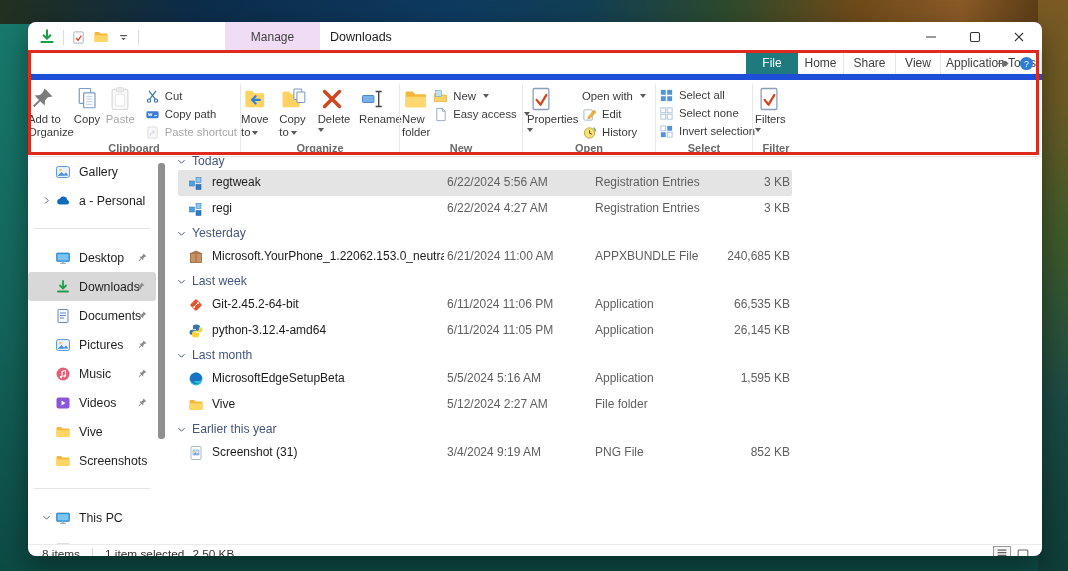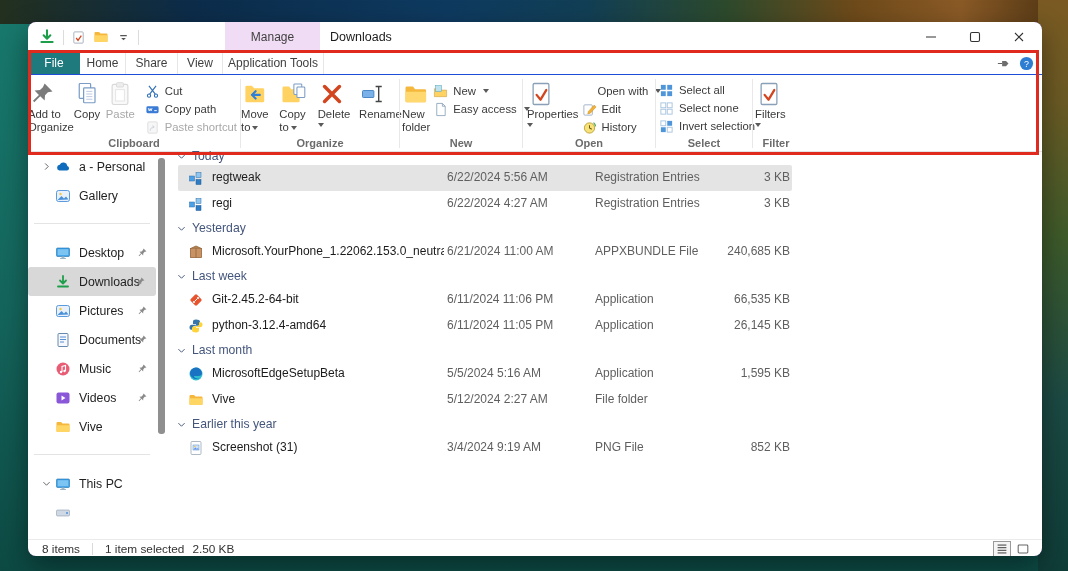--- a/index.html
+++ b/index.html
@@ -23,21 +23,21 @@
   .vsep{width:1px;height:15px;background:#dcdcdc;}
   .qbtn{border:0;background:transparent;padding:0;display:flex;align-items:center;cursor:default;}
   .manage-tab{position:absolute;left:197px;top:0;width:95px;height:30px;background:#f1dcf5;
     display:flex;align-items:center;justify-content:center;font-size:12px;color:#3f3f3f;}
   .win-title{position:absolute;left:302px;top:0;height:30px;display:flex;align-items:center;
     font-size:12.5px;color:#1b1b1b;}
   .controls{position:absolute;right:1px;top:0;height:30px;display:flex;}
   .ctrl{width:44px;height:30px;display:flex;align-items:center;justify-content:center;border:0;background:transparent;}
 
   
-  .tabrow{position:relative;height:22px;display:flex;background:#fff;border-bottom:1px solid #1d4ed8;}
+  .tabrow{position:relative;height:22px;display:flex;background:#fff;border-bottom:6px solid #1d4ed8;justify-content:flex-end;}
   .tab{display:flex;align-items:center;justify-content:center;font-size:12px;color:#3f3f3f;}
   .tab.sep{border-right:1px solid #e6e6e6;}
   .tab.active{background:#1f7a7e;color:#fff;}
   .tab-right{position:absolute;right:8px;top:0;height:22px;display:flex;align-items:center;gap:8px;}
 
   
   .ribbon{height:77px;display:flex;background:#fff;border-bottom:1px solid #e3e3e3;box-sizing:border-box;}
   .rgroup{display:flex;flex-direction:column;}
   .rbody{flex:1;display:flex;align-items:flex-start;padding-top:2px;}
   .rglabel{height:15px;line-height:14px;text-align:center;font-size:11px;color:#6b6b6b;font-weight:bold;}
@@ -360,21 +360,21 @@
           <span class="icon i28">
               <svg viewBox="0 0 32 32">
                 <rect x="7" y="4" width="18" height="24" rx="1.5" fill="#fff" stroke="#8aa0b8" stroke-width="1.5"></rect>
                 <path d="M11 17l4.5 5.5L22 11.5" stroke="#d2451e" stroke-width="2.6" fill="none" stroke-linecap="round" stroke-linejoin="round"></path>
               </svg>
             </span>
           <span class="rlbl">Properties</span>
           <span class="caret"></span>
         </div>
         <div class="scol">
-          <div class="sbtn" style="margin-left:16px">
+          <div class="sbtn" style="margin-left:0">
               <span>Open with</span>
               <span class="caret inl"></span>
             </div>
           <div class="sbtn">
               <span class="icon i15">
                 <svg viewBox="0 0 16 16">
                   <rect x="2" y="3" width="9" height="11" rx="1" fill="#fff" stroke="#8aa0b8" stroke-width=".8"></rect>
                   <path d="M6.8 10L13 3.3l2 2L8.8 12l-2.7.7z" fill="#f2b134" stroke="#c98a1e" stroke-width=".5"></path>
                 </svg>
               </span>
@@ -453,42 +453,42 @@
           <span class="caret"></span>
         </div>
       </div>
       <div class="rglabel">Filter</div>
     </div>
   </div>
 
   <div class="content">
     <div class="sidebar" id="sidebar">
         <div class="nav-item">
-          <span class="nav-chev">
-            <svg viewBox="0 0 16 16">
-              <path d="M6 3.5L10.5 8 6 12.5" stroke="#555" stroke-width="1.3" fill="none"></path>
-            </svg>
-          </span>
-          <span class="icon" style="height: 16px; width: 16px;">
-            <svg viewBox="0 0 16 16">
-              <path d="M4.3 11.5a2.9 2.9 0 01.4-5.7 4.1 4.1 0 017.7 1.2 2.3 2.3 0 01-.5 4.5z" fill="#0f6cbd"></path>
-            </svg>
-          </span>
-          <span class="nav-lbl">a - Personal</span>
-        </div>
-        <div class="nav-item">
           <span class="nav-chev"></span>
           <span class="icon" style="height: 16px; width: 16px;">
             <svg viewBox="0 0 16 16">
               <rect x="1.5" y="2.5" width="13" height="11" rx="2" fill="#e8f1fb" stroke="#4a90d9" stroke-width=".9"></rect>
               <circle cx="5.5" cy="6" r="1.2" fill="#f2c94c"></circle>
               <path d="M2.5 12l4-4 2.5 2.5 2-2 2.5 3z" fill="#4a90d9"></path>
             </svg>
           </span>
           <span class="nav-lbl">Gallery</span>
+        </div>
+        <div class="nav-item">
+          <span class="nav-chev">
+            <svg viewBox="0 0 16 16">
+              <path d="M6 3.5L10.5 8 6 12.5" stroke="#555" stroke-width="1.3" fill="none"></path>
+            </svg>
+          </span>
+          <span class="icon" style="height: 16px; width: 16px;">
+            <svg viewBox="0 0 16 16">
+              <path d="M4.3 11.5a2.9 2.9 0 01.4-5.7 4.1 4.1 0 017.7 1.2 2.3 2.3 0 01-.5 4.5z" fill="#0f6cbd"></path>
+            </svg>
+          </span>
+          <span class="nav-lbl">a - Personal</span>
         </div>
         <div class="nav-sep"></div>
         <div class="nav-item">
           <span class="nav-chev"></span>
           <span class="icon" style="height: 16px; width: 16px;">
             <svg viewBox="0 0 16 16">
               <rect x="1.5" y="3" width="13" height="8.5" rx="1" fill="#3aa0e8" stroke="#1d70b0" stroke-width=".6"></rect>
               <rect x="2.7" y="4.2" width="10.6" height="6" fill="#7cc4f2"></rect>
               <rect x="6.5" y="11.5" width="3" height="1.4" fill="#9bb3c4"></rect>
               <rect x="5" y="12.9" width="6" height="1.1" rx=".5" fill="#9bb3c4"></rect>
@@ -503,36 +503,20 @@
         </div>
         <div class="nav-item sel">
           <span class="nav-chev"></span>
           <span class="icon" style="height: 16px; width: 16px;">
             <svg viewBox="0 0 16 16">
               <path d="M8 2v7M5 6.5L8 9.5 11 6.5" stroke="#1e9e4a" stroke-width="1.8" fill="none" stroke-linecap="round" stroke-linejoin="round"></path>
               <path d="M3 12.5h10" stroke="#1e9e4a" stroke-width="1.8" stroke-linecap="round"></path>
             </svg>
           </span>
           <span class="nav-lbl">Downloads</span>
-          <span class="icon nav-pin" style="height: 11px; width: 11px;">
-            <svg viewBox="0 0 16 16">
-              <path d="M9.5 2.2l4.3 4.3-2.6.5-2 2-.3 3.2-2.3-2.3-3.4 3.4-.8-.8 3.4-3.4L3.5 6.8l3.2-.3 2-2z" fill="#8a8a8a"></path>
-            </svg>
-          </span>
-        </div>
-        <div class="nav-item">
-          <span class="nav-chev"></span>
-          <span class="icon" style="height: 16px; width: 16px;">
-            <svg viewBox="0 0 16 16">
-              <rect x="1.5" y="2.5" width="13" height="11" rx="2" fill="#e8f1fb" stroke="#4a90d9" stroke-width=".9"></rect>
-              <circle cx="5.5" cy="6" r="1.2" fill="#f2c94c"></circle>
-              <path d="M2.5 12l4-4 2.5 2.5 2-2 2.5 3z" fill="#4a90d9"></path>
-            </svg>
-          </span>
-          <span class="nav-lbl">Pictures</span>
           <span class="icon nav-pin" style="height: 11px; width: 11px;">
             <svg viewBox="0 0 16 16">
               <path d="M9.5 2.2l4.3 4.3-2.6.5-2 2-.3 3.2-2.3-2.3-3.4 3.4-.8-.8 3.4-3.4L3.5 6.8l3.2-.3 2-2z" fill="#8a8a8a"></path>
             </svg>
           </span>
         </div>
         <div class="nav-item">
           <span class="nav-chev"></span>
           <span class="icon" style="height: 16px; width: 16px;">
             <svg viewBox="0 0 16 16">
@@ -548,20 +532,36 @@
           <span class="icon nav-pin" style="height: 11px; width: 11px;">
             <svg viewBox="0 0 16 16">
               <path d="M9.5 2.2l4.3 4.3-2.6.5-2 2-.3 3.2-2.3-2.3-3.4 3.4-.8-.8 3.4-3.4L3.5 6.8l3.2-.3 2-2z" fill="#8a8a8a"></path>
             </svg>
           </span>
         </div>
         <div class="nav-item">
           <span class="nav-chev"></span>
           <span class="icon" style="height: 16px; width: 16px;">
             <svg viewBox="0 0 16 16">
+              <rect x="1.5" y="2.5" width="13" height="11" rx="2" fill="#e8f1fb" stroke="#4a90d9" stroke-width=".9"></rect>
+              <circle cx="5.5" cy="6" r="1.2" fill="#f2c94c"></circle>
+              <path d="M2.5 12l4-4 2.5 2.5 2-2 2.5 3z" fill="#4a90d9"></path>
+            </svg>
+          </span>
+          <span class="nav-lbl">Pictures</span>
+          <span class="icon nav-pin" style="height: 11px; width: 11px;">
+            <svg viewBox="0 0 16 16">
+              <path d="M9.5 2.2l4.3 4.3-2.6.5-2 2-.3 3.2-2.3-2.3-3.4 3.4-.8-.8 3.4-3.4L3.5 6.8l3.2-.3 2-2z" fill="#8a8a8a"></path>
+            </svg>
+          </span>
+        </div>
+        <div class="nav-item">
+          <span class="nav-chev"></span>
+          <span class="icon" style="height: 16px; width: 16px;">
+            <svg viewBox="0 0 16 16">
               <circle cx="8" cy="8" r="6.5" fill="#e85d75"></circle>
               <path d="M7 11V5.5l3.5-1V10" stroke="#fff" stroke-width="1.1" fill="none"></path>
               <circle cx="6" cy="11" r="1.2" fill="#fff"></circle>
               <circle cx="9.5" cy="10" r="1.2" fill="#fff"></circle>
             </svg>
           </span>
           <span class="nav-lbl">Music</span>
           <span class="icon nav-pin" style="height: 11px; width: 11px;">
             <svg viewBox="0 0 16 16">
               <path d="M9.5 2.2l4.3 4.3-2.6.5-2 2-.3 3.2-2.3-2.3-3.4 3.4-.8-.8 3.4-3.4L3.5 6.8l3.2-.3 2-2z" fill="#8a8a8a"></path>
@@ -585,20 +585,30 @@
         </div>
         <div class="nav-item">
           <span class="nav-chev"></span>
           <span class="icon" style="height: 16px; width: 16px;">
             <svg viewBox="0 0 16 16">
               <path d="M1.5 4a1 1 0 011-1h3.6l1.4 1.6h6a1 1 0 011 1V12a1 1 0 01-1 1h-11a1 1 0 01-1-1z" fill="#f5b73c"></path>
               <path d="M1.5 6.2h13V12a1 1 0 01-1 1h-11a1 1 0 01-1-1z" fill="#ffd563"></path>
             </svg>
           </span>
           <span class="nav-lbl">Vive</span>
+        </div>
+        <div class="nav-item">
+          <span class="nav-chev"></span>
+          <span class="icon" style="height: 16px; width: 16px;">
+            <svg viewBox="0 0 16 16">
+              <path d="M1.5 4a1 1 0 011-1h3.6l1.4 1.6h6a1 1 0 011 1V12a1 1 0 01-1 1h-11a1 1 0 01-1-1z" fill="#f5b73c"></path>
+              <path d="M1.5 6.2h13V12a1 1 0 01-1 1h-11a1 1 0 01-1-1z" fill="#ffd563"></path>
+            </svg>
+          </span>
+          <span class="nav-lbl">Screenshots</span>
         </div>
         <div class="nav-sep"></div>
         <div class="nav-item">
           <span class="nav-chev">
             <svg viewBox="0 0 16 16">
               <path d="M3.5 6L8 10.5 12.5 6" stroke="#555" stroke-width="1.3" fill="none"></path>
             </svg>
           </span>
           <span class="icon" style="height: 16px; width: 16px;">
             <svg viewBox="0 0 16 16">

